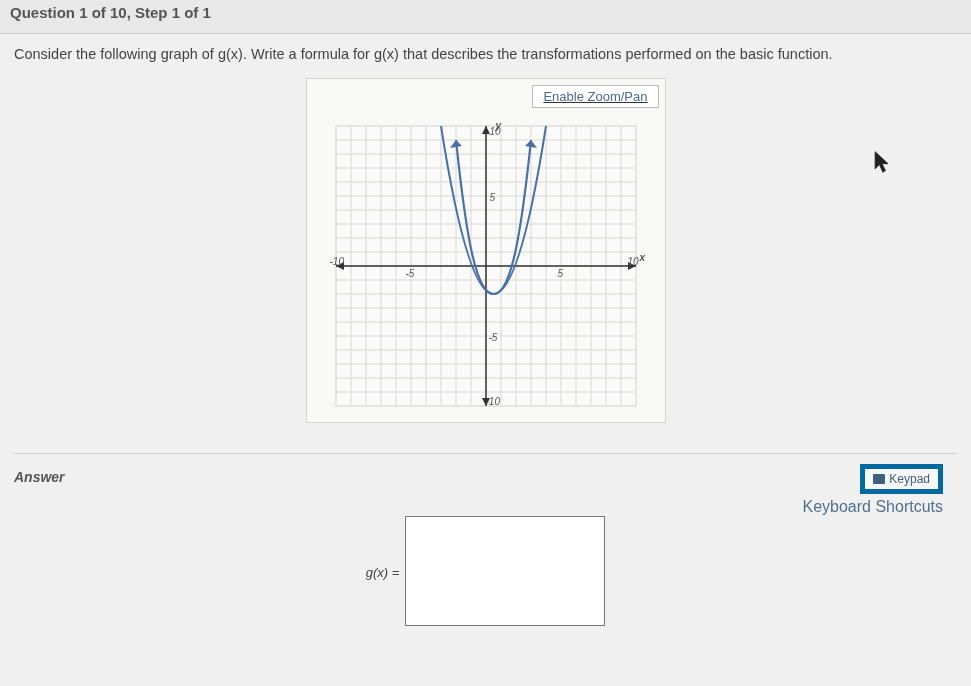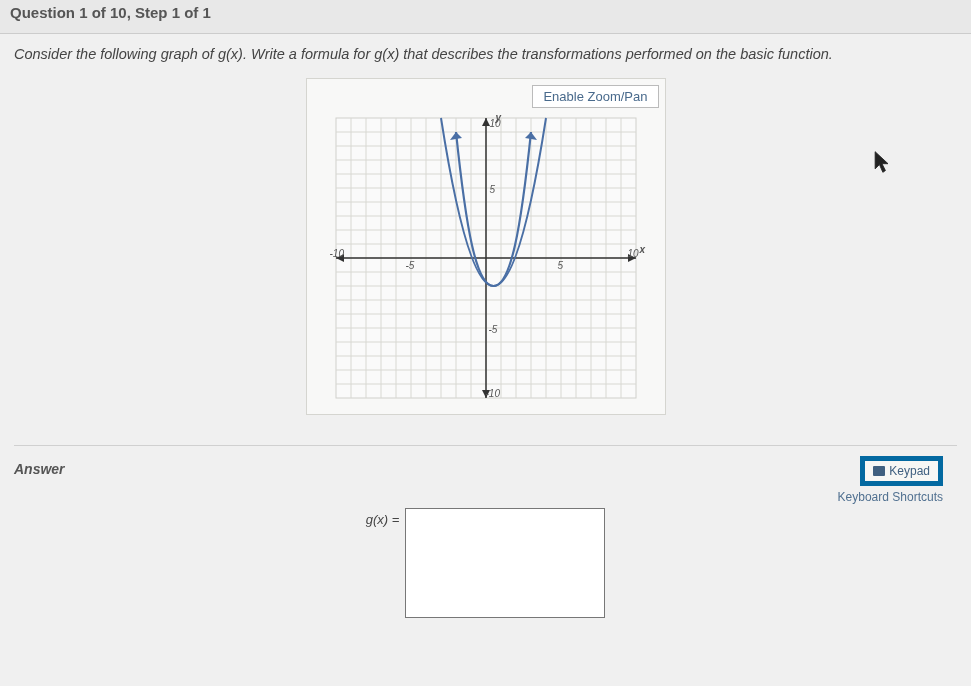--- a/index.html
+++ b/index.html
@@ -20,34 +20,34 @@
     background: #e8e8e8;
   }
   .content {
     padding: 10px 14px;
   }
   .prompt {
     font-size: 14.5px;
     color: #444;
     margin-bottom: 12px;
     line-height: 1.5;
-    font-style: italic;
   }
   .graph-wrap {
     width: 360px;
     margin: 0 auto;
     background: #f8f8f7;
     border: 1px solid #d5d5d0;
     padding: 6px;
     position: relative;
   }
   .zoom-row {
     display: flex;
     justify-content: flex-end;
-    margin-bottom: 0;
+    margin-bottom: 8px;
+    text-decoration: underline;
   }
   .zoom-btn {
     background: #fff;
     border: 1px solid #bbb;
     color: #496a8c;
     font-size: 13px;
     padding: 3px 10px;
     cursor: pointer;
   }
   .graph-area {
@@ -96,26 +96,26 @@
   .keypad-icon {
     display: inline-block;
     width: 12px; height: 10px;
     background: #406080;
     border-radius: 1px;
   }
   .shortcuts {
     color: #507090;
     margin-top: 4px;
     cursor: pointer;
-    font-size: 12px;
+    font-size: 16px;
   }
   .input-row {
     display: flex;
     justify-content: center;
-    align-items: flex-start;
+    align-items: center;
     margin-top: 30px;
     gap: 6px;
   }
   .eq-label {
     font-style: italic;
     font-size: 13px;
     color: #444;
     padding-top: 4px;
   }
   .answer-box {

